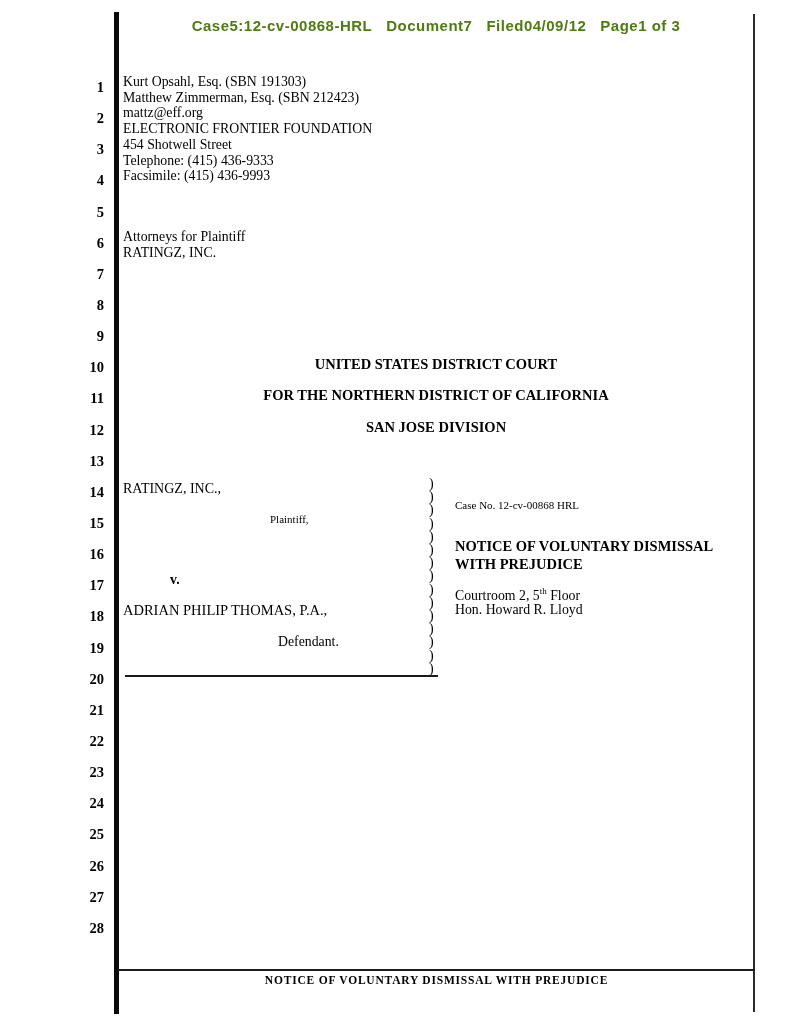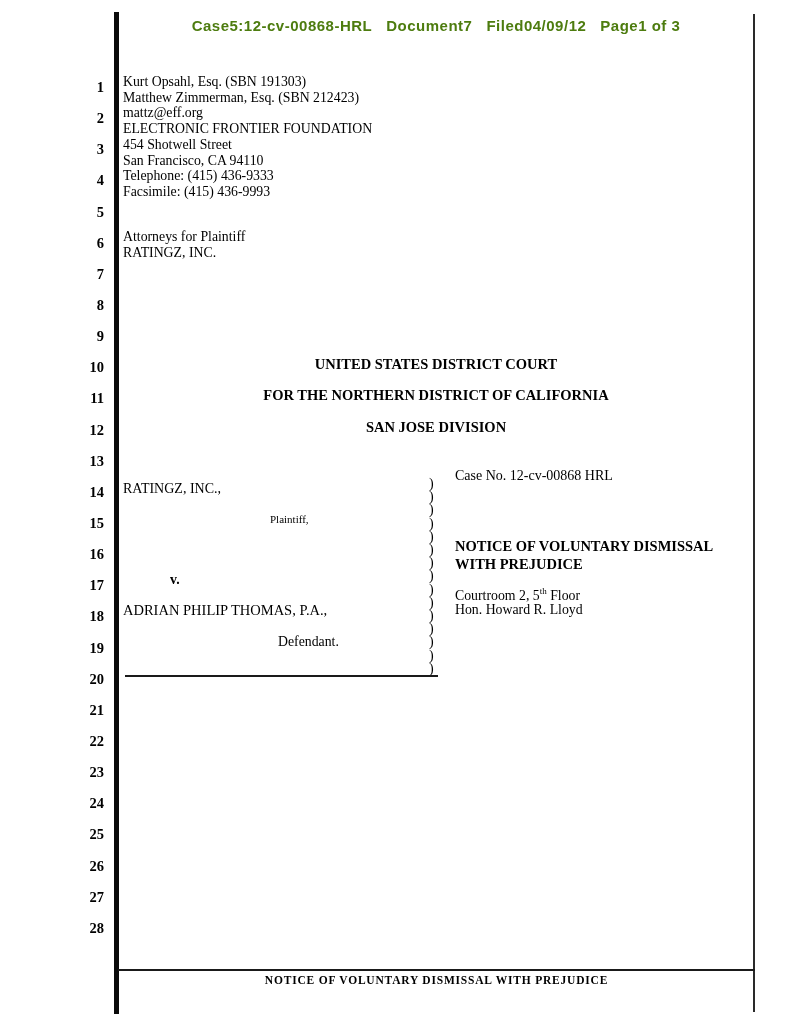--- a/index.html
+++ b/index.html
@@ -97,21 +97,21 @@
     display: flex;
     flex-direction: column;
   }
   .cap-underline {
     position: absolute;
     left: 125px; top: 675px;
     width: 313px; height: 2px;
     background: #1a1a1a;
   }
   
-  .case-no   { position: absolute; left: 455px; top: 468px; font-size: 14px; white-space: nowrap; }
+  .case-no   { position: absolute; left: 455px; top: 499px; font-size: 11px; white-space: nowrap; }
   .notice-title {
     position: absolute; left: 455px; top: 537px;
     width: 300px;
     font-weight: bold; font-size: 14.5px; line-height: 18px;
   }
   .courtroom { position: absolute; left: 455px; top: 586px; font-size: 13.8px; white-space: nowrap; }
   .courtroom sup { font-size: 9px; }
   .judge     { position: absolute; left: 455px; top: 602px; font-size: 13.8px; white-space: nowrap; }
   
   .footer-line {
@@ -173,21 +173,20 @@
       <div class="line-number">27</div>
       <div class="line-number">28</div>
     </div>
 
   <div class="attorney-block">
       <div class="attorney-line">Kurt Opsahl, Esq. (SBN 191303)</div>
       <div class="attorney-line">Matthew Zimmerman, Esq. (SBN 212423)</div>
       <div class="attorney-line">mattz@eff.org</div>
       <div class="attorney-line">ELECTRONIC FRONTIER FOUNDATION</div>
       <div class="attorney-line">454 Shotwell Street</div>
-      <div class="attorney-line">San Francisco, CA 94110</div>
       <div class="attorney-line">Telephone: (415) 436-9333</div>
       <div class="attorney-line">Facsimile: (415) 436-9993</div>
     </div>
 
   <div class="role-block">
     <div>Attorneys for Plaintiff</div>
     <div>RATINGZ, INC.</div>
   </div>
 
   <div class="court-heading ch1">UNITED STATES DISTRICT COURT</div>

